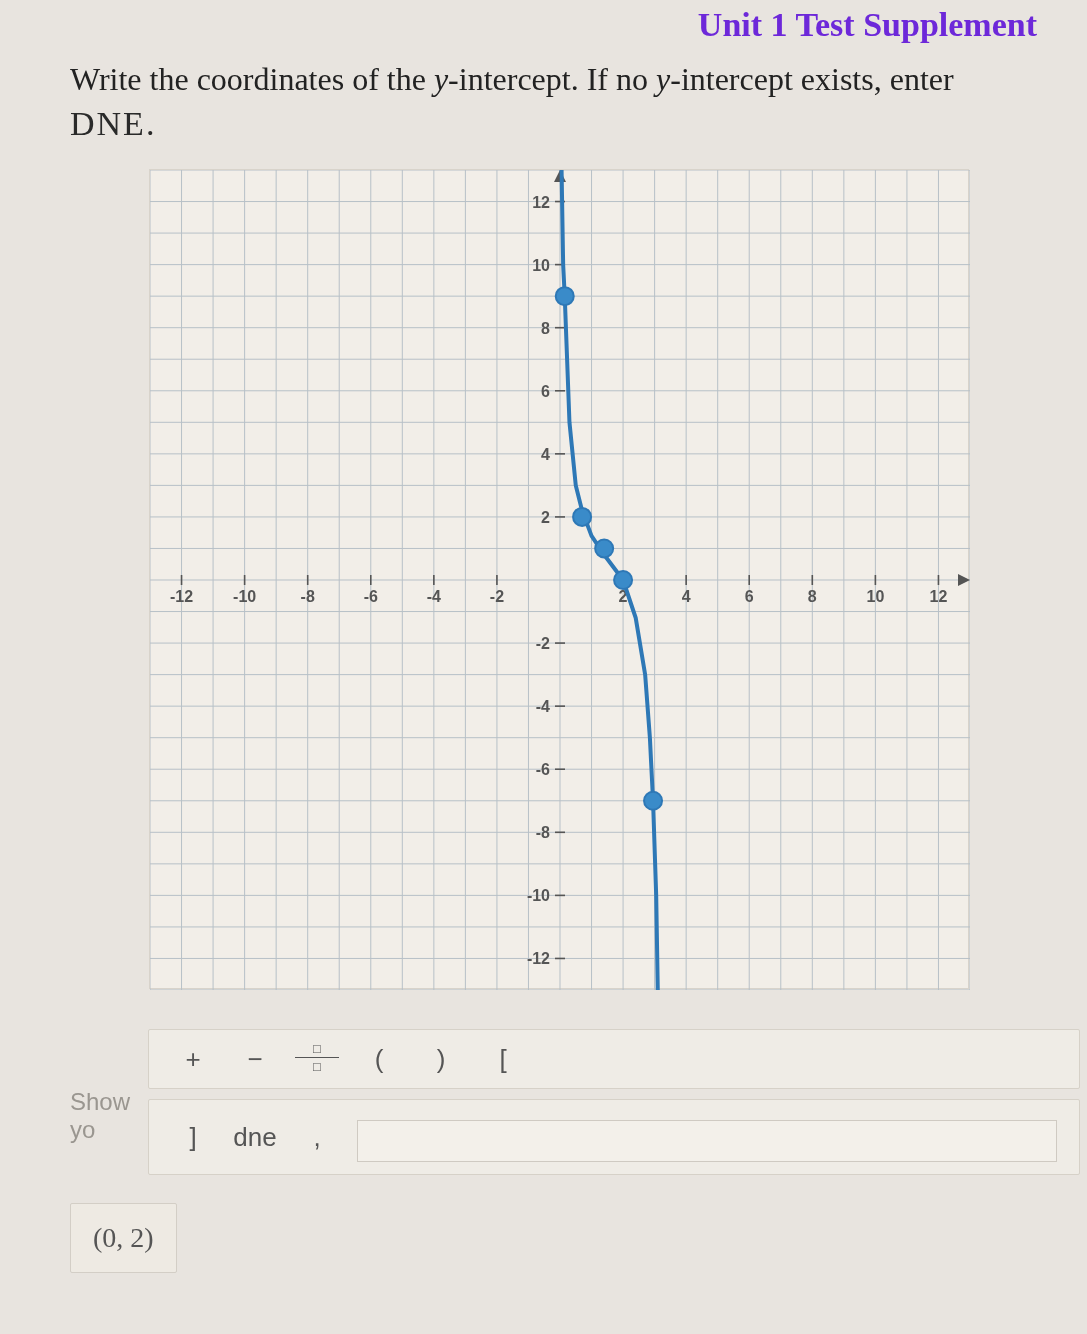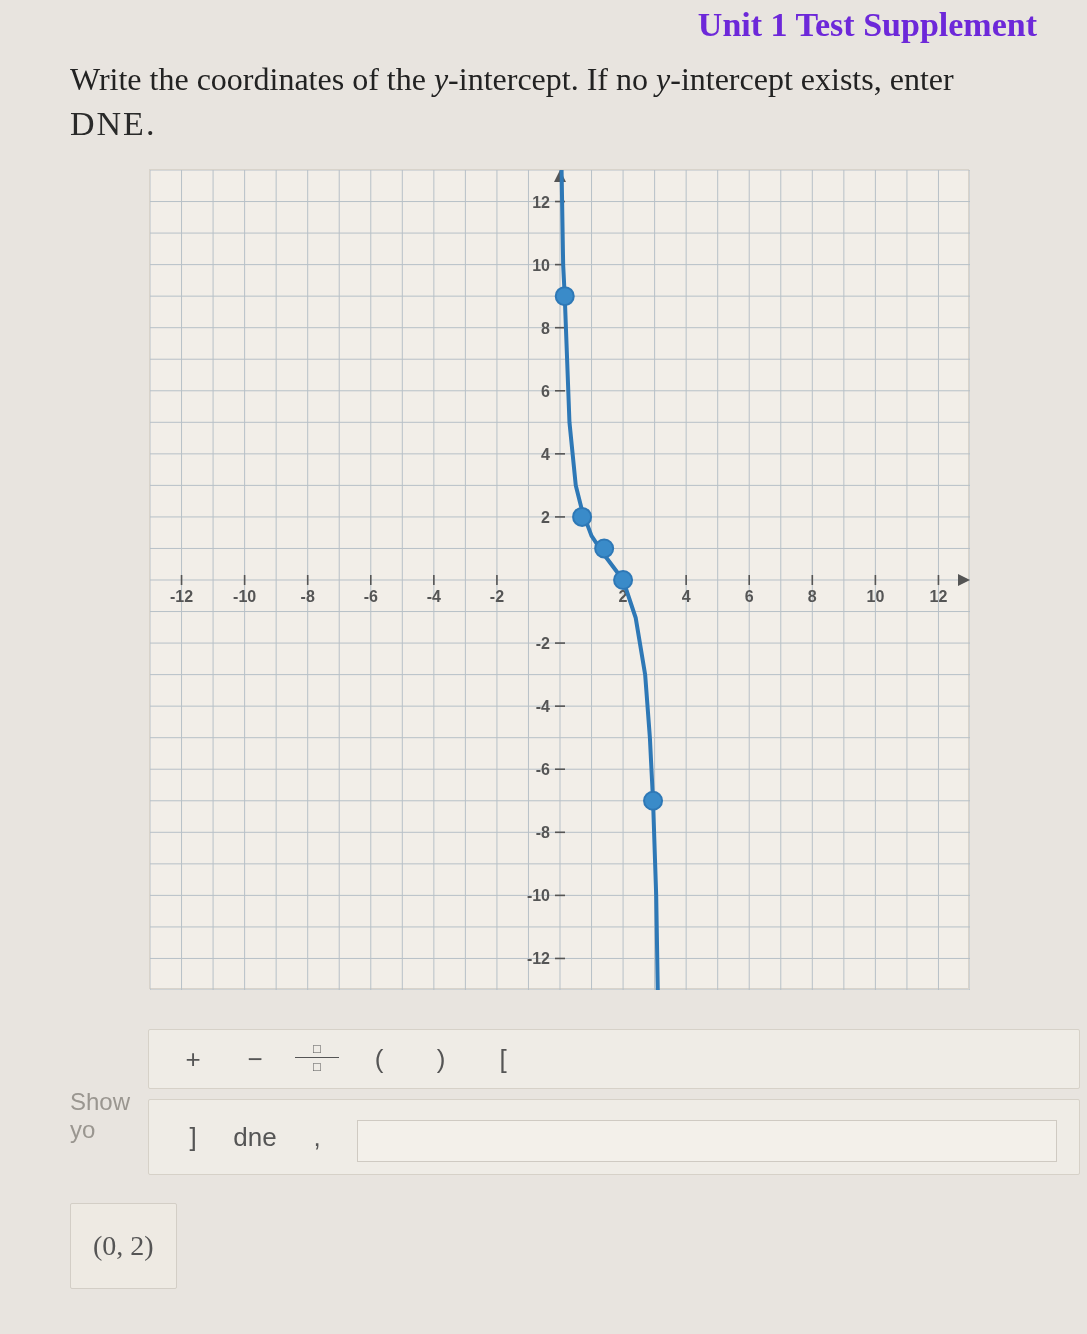--- a/index.html
+++ b/index.html
@@ -98,21 +98,21 @@
     width: 700px;
     height: 42px;
     border: 1px solid #cfcac2;
     background:#f3f0ea;
   }
   .answer-chip {
     margin-top: 18px;
     display:inline-block;
     background:#eeeae3;
     border:1px solid #d3cec6;
-    padding: 26px 22px;
+    padding: 18px 22px;
     font-family: 'Times New Roman', serif;
     font-size: 28px;
     color:#555;
     border-radius:2px;
   }
 </style>
 </head>
 <body>
 
 <div class="page">

